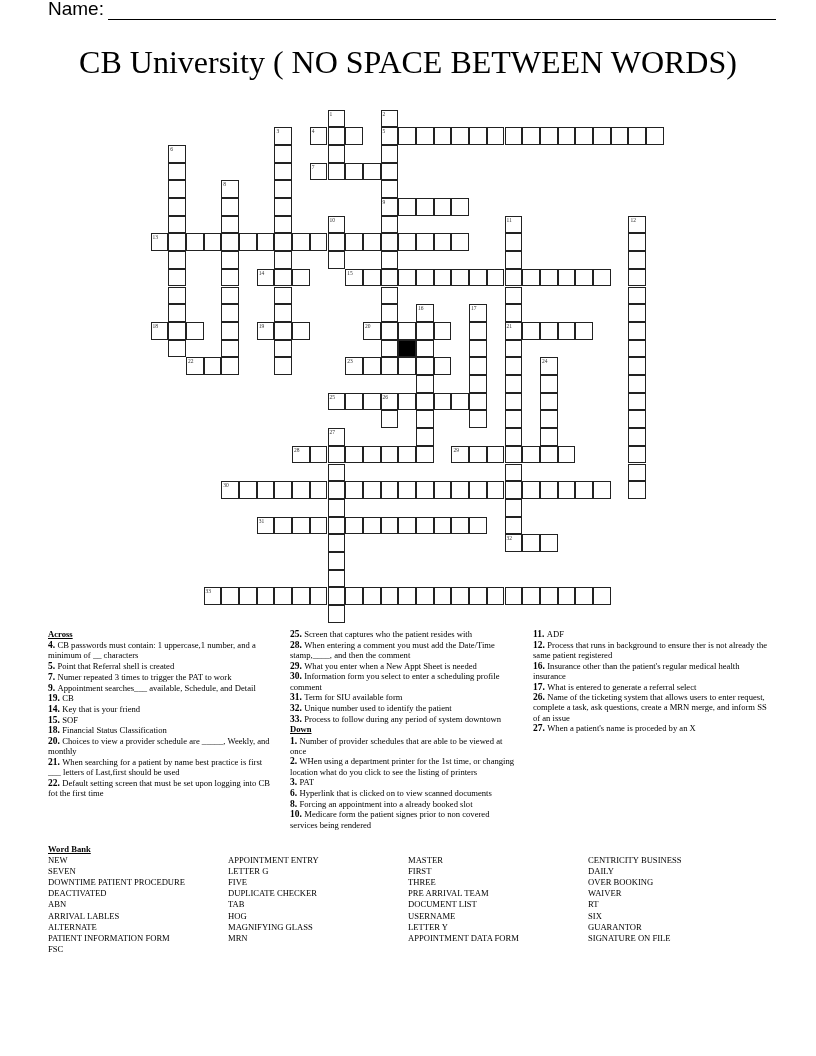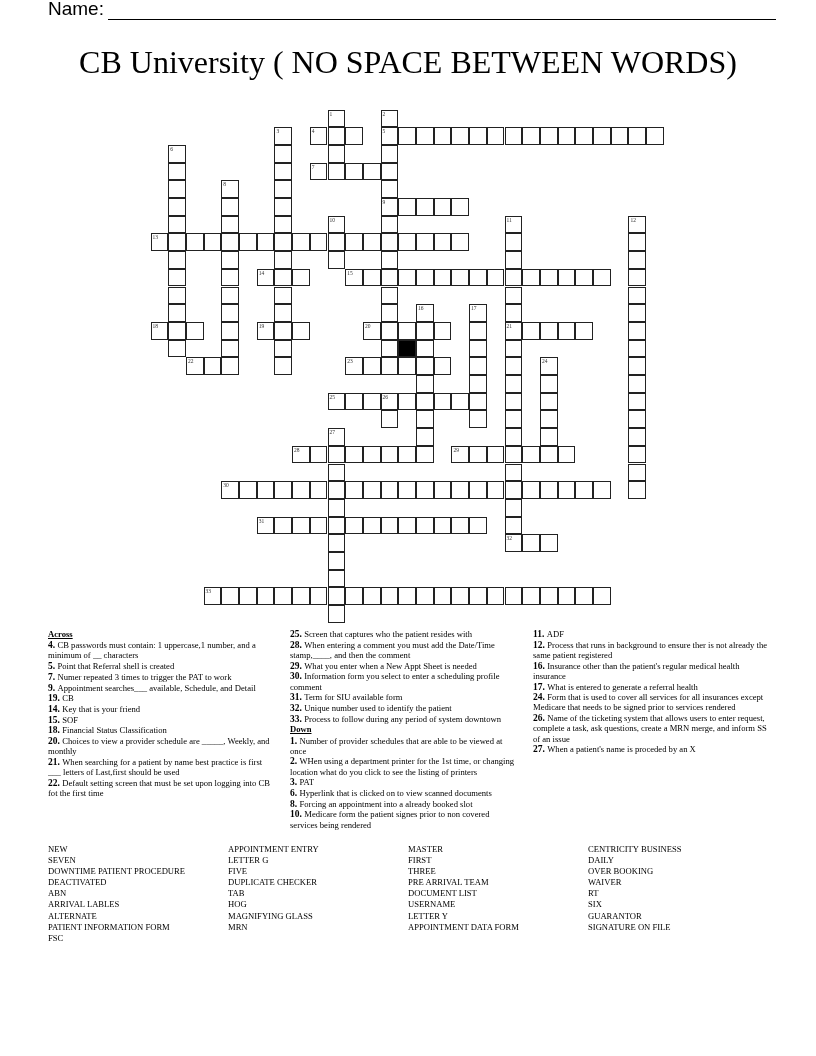--- a/index.html
+++ b/index.html
@@ -399,27 +399,27 @@
     <div class="clue"><b>2. </b><span>WHen using a department printer for the 1st time, or changing location what do you click to see the listing of printers</span></div>
     <div class="clue"><b>3. </b><span>PAT</span></div>
     <div class="clue"><b>6. </b><span>Hyperlink that is clicked on to view scanned documents</span></div>
     <div class="clue"><b>8. </b><span>Forcing an appointment into a already booked slot</span></div>
     <div class="clue"><b>10. </b><span>Medicare form the patient signes prior to non covered services being rendered</span></div>
   </div>
 <div class="clues" id="col3">
     <div class="clue"><b>11. </b><span>ADF</span></div>
     <div class="clue"><b>12. </b><span>Process that runs in background to ensure ther is not already the same patient registered</span></div>
     <div class="clue"><b>16. </b><span>Insurance other than the patient's regular medical health insurance</span></div>
-    <div class="clue"><b>17. </b><span>What is entered to generate a referral health</span></div>
-    <div class="clue"><b>24. </b><span>Form that is used to cover all services for all insurances except Medicare that needs to be signed prior to services rendered</span></div>
+    <div class="clue"><b>17. </b><span>What is entered to generate a referral select</span></div>
     <div class="clue"><b>26. </b><span>Name of the ticketing system that allows users to enter request, complete a task, ask questions, create a MRN merge, and inform SS of an issue</span></div>
     <div class="clue"><b>27. </b><span>When a patient's name is proceded by an X</span></div>
   </div>
 
 <div id="wordbank">
+  <div class="head">Word Bank</div>
   <div id="wb-grid">
       <div>NEW</div>
       <div>SEVEN</div>
       <div>DOWNTIME PATIENT PROCEDURE</div>
       <div>DEACTIVATED</div>
       <div>ABN</div>
       <div>ARRIVAL LABLES</div>
       <div>ALTERNATE</div>
       <div>PATIENT INFORMATION FORM</div>
       <div>FSC</div>

